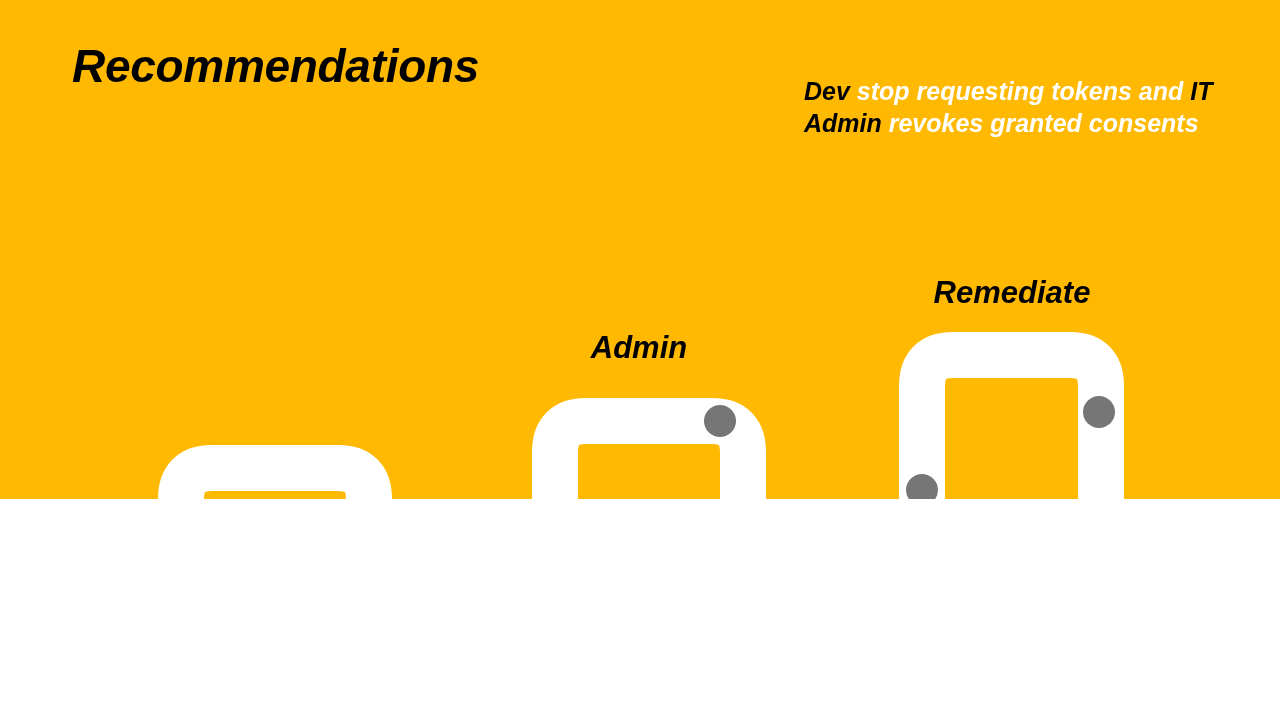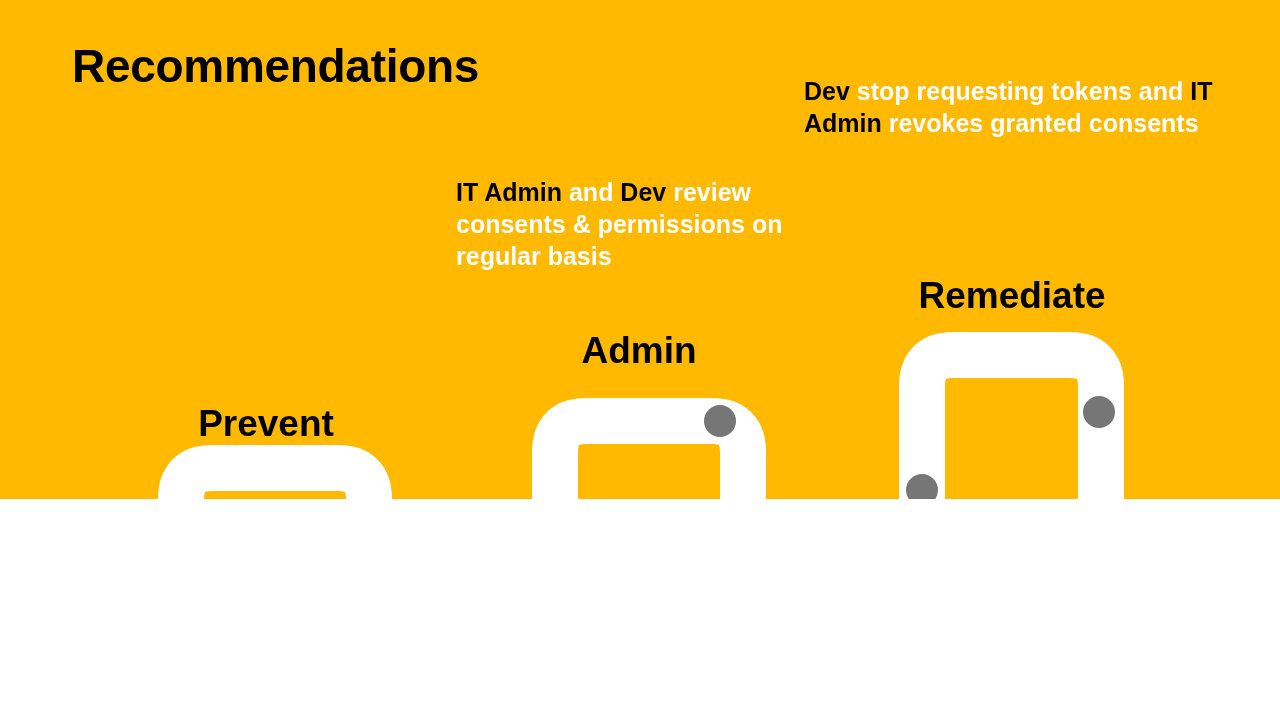--- a/index.html
+++ b/index.html
@@ -11,20 +11,21 @@
     height: 707px;
     overflow: hidden;
     font-family: "Liberation Sans", sans-serif;
   }
   #slide {
     position: relative;
     width: 1280px;
     height: 499px;
     background: #FFB900;
     overflow: hidden;
+    font-style: italic;
   }
 
   
   .slide-title {
     position: absolute;
     left: 72px;
     top: 40px;
     font-size: 46px;
     font-weight: 700;
     color: #000000;
@@ -38,21 +39,21 @@
     position: absolute;
     left: 0;
     top: 0;
     width: 1280px;
     height: 707px;
   }
 
   
   .stage-label {
     position: absolute;
-    font-size: 37px;
+    font-size: 31px;
     font-weight: 600;
     color: #000000;
     white-space: nowrap;
     text-align: right;
     transform: translateX(-50%);
     line-height: 1.2;
   }
 
   
   .caption {
@@ -89,24 +90,22 @@
 
   <svg class="path-layer" viewBox="0 0 1280 707" width="1280" height="707" xmlns="http://www.w3.org/2000/svg">
     <path id="journey-path" fill="none" stroke="#FFFFFF" stroke-width="46" stroke-linecap="round" stroke-linejoin="round" d="M 181 633 L 181 499 Q 181 468 212 468 L 338 468 Q 369 468 369 499 L 369 577 Q 369 608 400 608 L 524 608 Q 555 608 555 577 L 555 452 Q 555 421 586 421 L 712 421 Q 743 421 743 452 L 743 561 Q 743 592 774 592 L 891 592 Q 922 592 922 561 L 922 386 Q 922 355 953 355 L 1070 355 Q 1101 355 1101 386 L 1101 633"></path>
     <circle id="marker-0" fill="#767676" cx="181" cy="548" r="16"></circle>
     <circle id="marker-1" fill="#767676" cx="432" cy="608" r="16"></circle>
     <circle id="marker-2" fill="#767676" cx="720" cy="421" r="16"></circle>
     <circle id="marker-3" fill="#767676" cx="922" cy="490" r="16"></circle>
     <circle id="marker-4" fill="#767676" cx="1099" cy="412" r="16"></circle>
   </svg>
 
-  <div class="stage-label lbl-prevent">Prevent</div>
 
   <div class="stage-label lbl-audit">Admin</div>
 
   <div class="stage-label lbl-remediate">Remediate</div>
 
 
-  <div class="caption cap-audit"><span class="role">IT Admin </span><span class="body">and </span><span class="role">Dev </span><span class="body">review consents &amp; permissions on regular basis</span></div>
 
   <div class="caption cap-remediate"><span class="role">Dev </span><span class="body">stop requesting tokens and </span><span class="role">IT Admin </span><span class="body">revokes granted consents</span></div>
 
 </div>
 
 </body></html>

